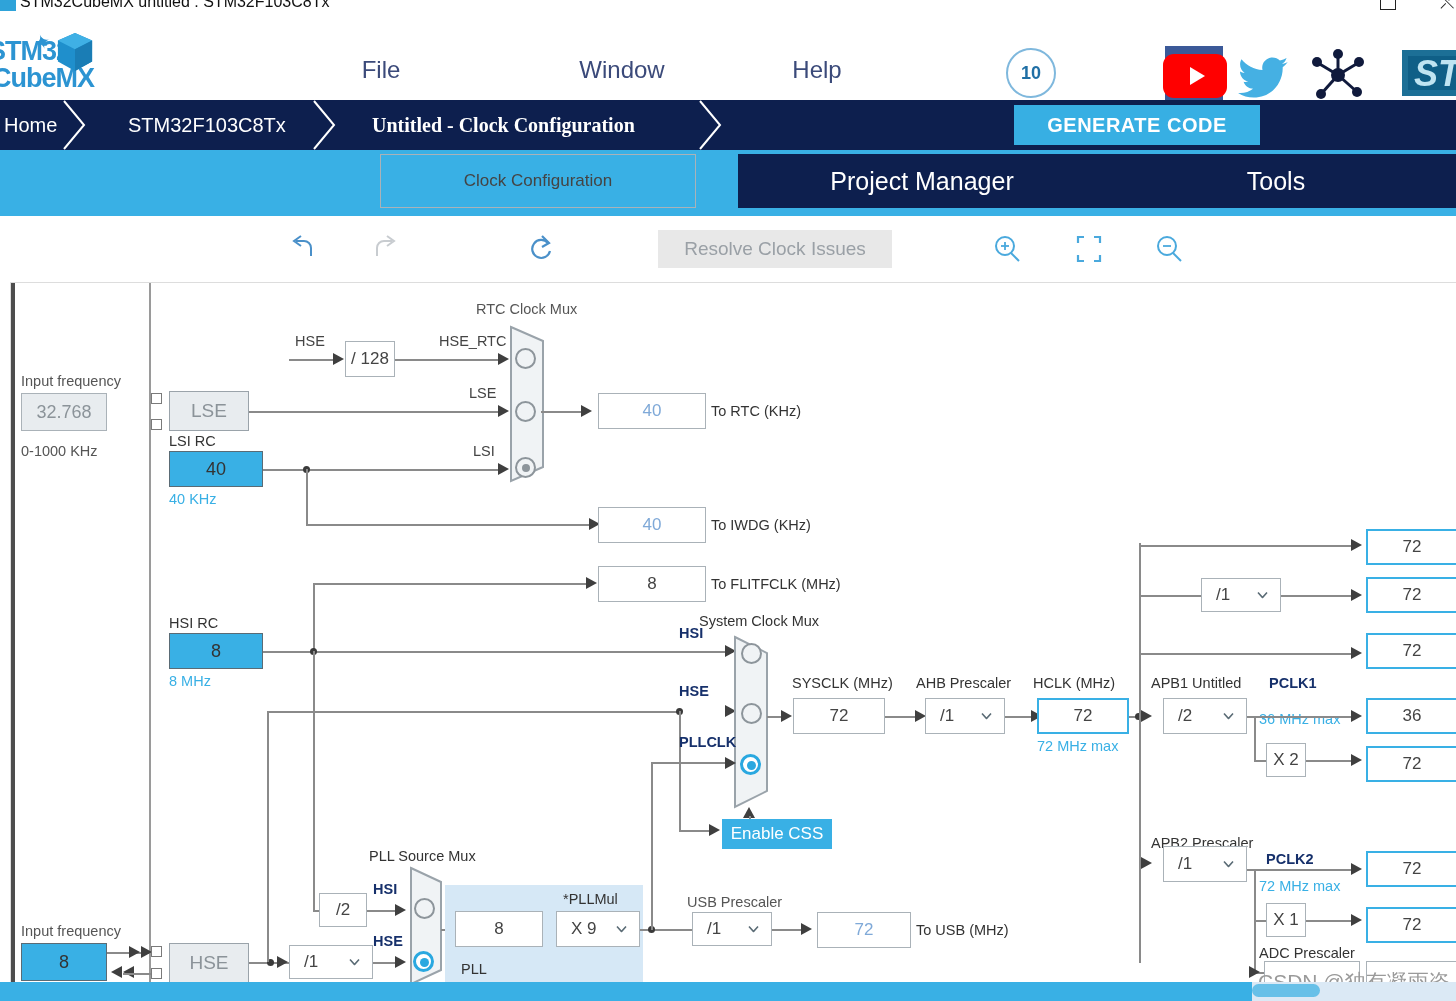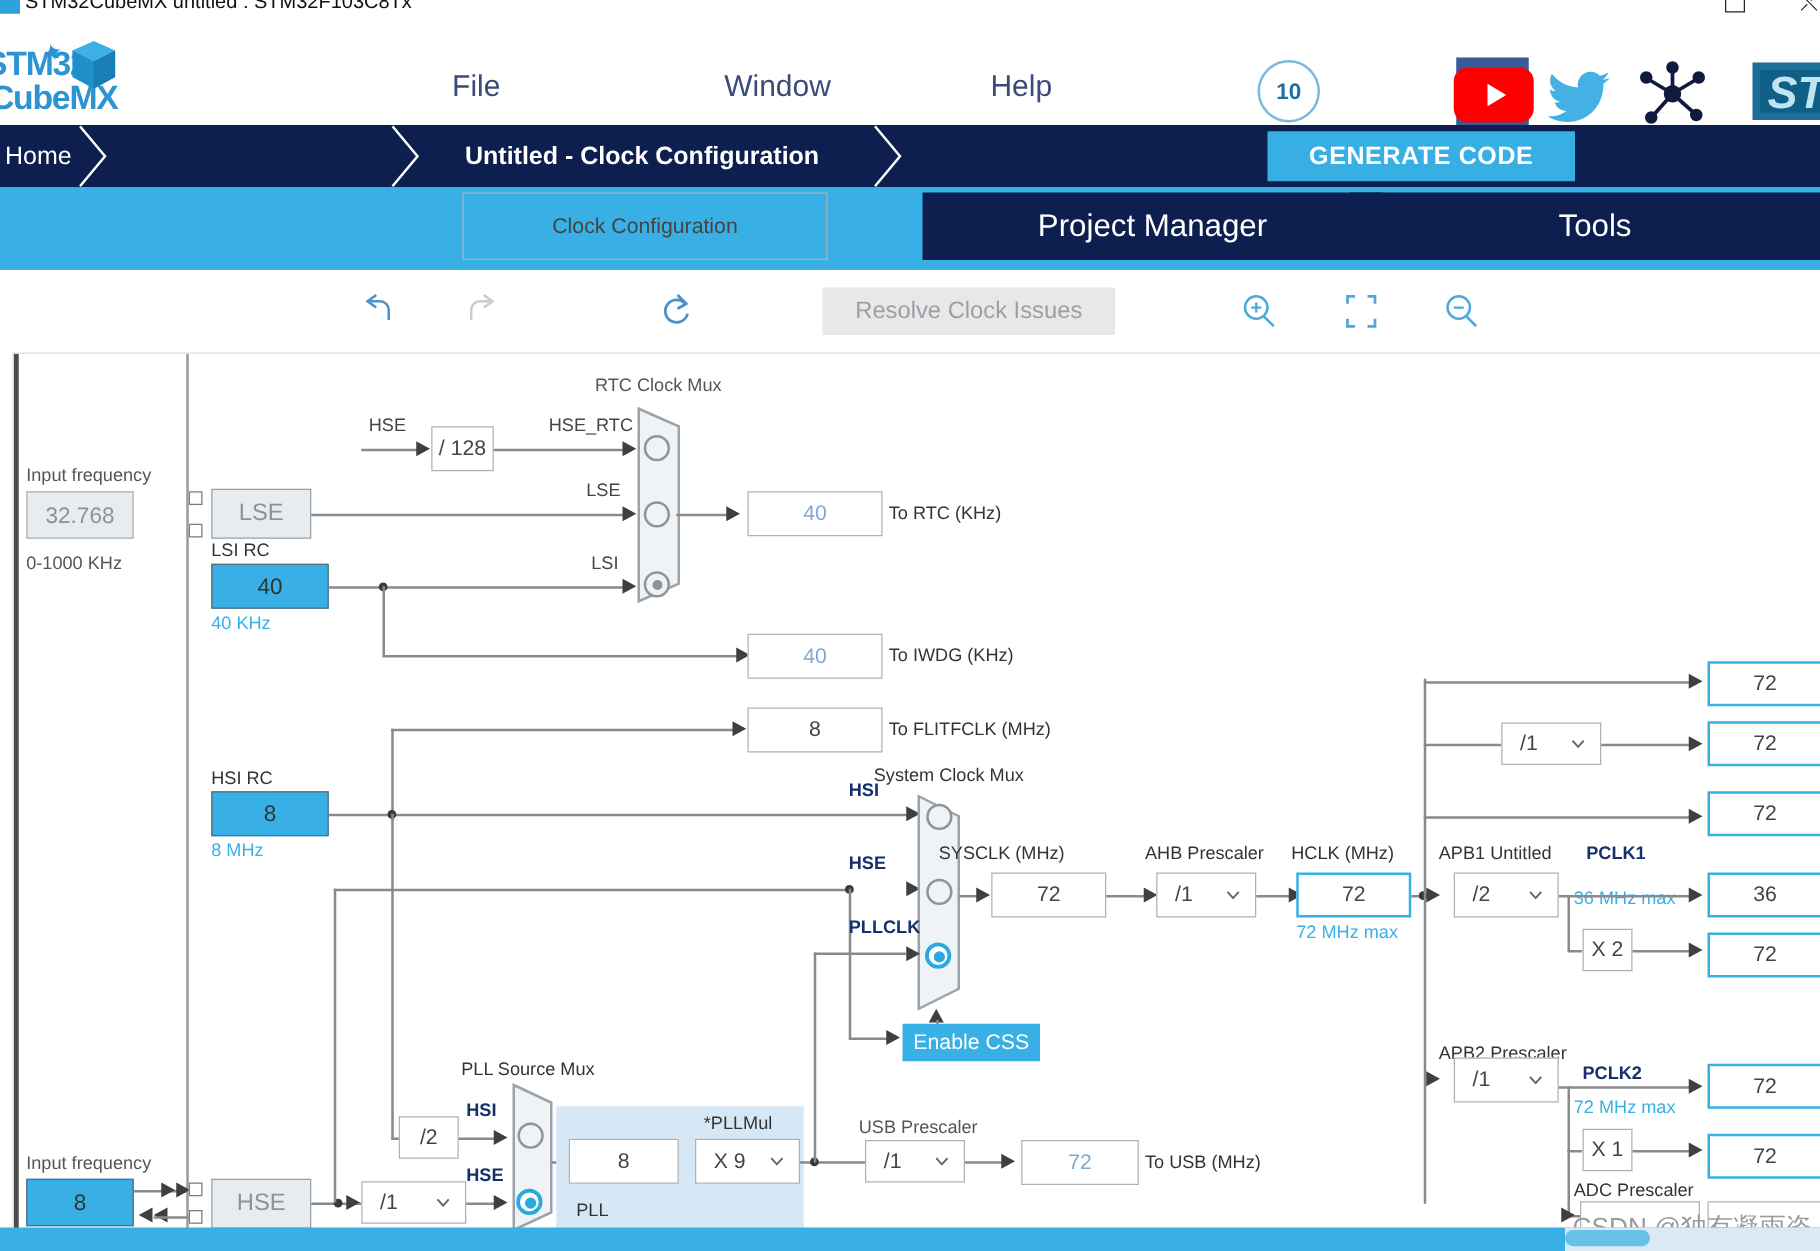--- a/index.html
+++ b/index.html
@@ -27,21 +27,21 @@
           font-size:44px;font-weight:bold;font-family:"Liberation Serif",serif;}
   #soc-yt{left:1163px;top:42px;width:64px;height:44px;background:#f00;border-radius:11px;display:flex;align-items:center;justify-content:center;}
   #soc-yt .tri{width:0;height:0;border-left:15px solid #fff;border-top:9px solid transparent;border-bottom:9px solid transparent;margin-left:4px;}
   #soc-tw{left:1238px;top:34px;width:58px;height:58px;}
   #soc-net{left:1308px;top:34px;width:60px;height:58px;}
   #soc-st{left:1398px;top:30px;width:66px;height:62px;}
 
   
   #crumbbar{position:absolute;left:0;top:100px;width:1456px;height:50px;background:#0d1f4e;}
   .crumb{position:absolute;top:0;height:50px;display:flex;align-items:center;color:#fff;font-size:20px;white-space:nowrap;}
-  .crumb.active{font-weight:bold;}
+  .crumb.active{font-weight:bold;font-family:Liberation Serif, serif;}
   .chev{position:absolute;top:0;width:26px;height:50px;}
   #gencode{position:absolute;left:1014px;top:105px;width:246px;height:40px;background:#37afe3;color:#fff;font-size:20px;
            font-weight:bold;display:flex;align-items:center;justify-content:center;letter-spacing:.5px;cursor:pointer;}
 
   
   #tabbar{position:absolute;left:0;top:150px;width:1456px;height:66px;background:#39b0e5;}
   .tabitem{position:absolute;top:4px;height:54px;background:#0d1f4e;color:#fff;font-size:25px;
            display:flex;align-items:center;justify-content:center;cursor:pointer;}
   .tabitem.sel{background:#39b0e5;}
   .tabdiv{position:absolute;top:4px;width:2px;height:54px;background:#39b0e5;}
@@ -150,33 +150,34 @@
     <polygon points="10,14 58,14 58,48 10,48" fill="#0f5f87"></polygon>
     <text x="16" y="44" font-size="36" font-weight="bold" font-style="italic" fill="#bfe4f2" font-family="Liberation Sans, sans-serif">ST</text>
   </svg>
 </div>
 
 <div id="crumbbar">
   <div class="crumb" style="left:4px;width:96px">Home</div>
   <svg class="chev" style="left:62px" viewBox="0 0 26 50">
       <path d="M2,1 L22,25 L2,49" fill="none" stroke="#fff" stroke-width="2"></path>
     </svg>
+  <div class="crumb" style="left:128px;width:200px">STM32F103C8Tx</div>
   <svg class="chev" style="left:312px" viewBox="0 0 26 50">
       <path d="M2,1 L22,25 L2,49" fill="none" stroke="#fff" stroke-width="2"></path>
     </svg>
   <div class="crumb active" style="left:372px;width:330px">Untitled - Clock Configuration</div>
   <svg class="chev" style="left:698px" viewBox="0 0 26 50">
       <path d="M2,1 L22,25 L2,49" fill="none" stroke="#fff" stroke-width="2"></path>
     </svg>
 </div>
 <div id="gencode">GENERATE CODE</div>
 
 <div id="tabbar">
   <div class="tabdiv" style="left:368px"></div>
-  <div class="tabitem sel" style="left:370px;width:292px">Clock Configuration</div>
+  <div class="tabitem sel" style="left:380px;width:316px">Clock Configuration</div>
   <div class="tabitem" style="left:738px;width:368px">Project Manager</div>
   <div class="tabdiv" style="left:1106px"></div>
   <div class="tabitem" style="left:1080px;width:392px">Tools</div>
 </div>
 
 <div id="toolbar"></div>
 <div class="tb-btn" style="left:283px">
   <svg width="30" height="30" viewBox="0 0 30 30">
       <path d="M22,22 L22,14 a7,7 0 0 0 -7,-7 L7,7" fill="none" stroke="#4a90c9" stroke-width="2"></path>
       <path d="M12,2 L5,7 L12,12" fill="none" stroke="#4a90c9" stroke-width="2"></path>
@@ -332,21 +333,21 @@
   <div class="rad on" style="left:729px;top:471px"></div>
   <div class="lbl navy" style="left:668px;top:451px">PLLCLK</div>
   <div class="arw" style="left:714px;top:474px"></div>
   <div class="ln lnh" style="left:756px;top:433px;width:18px"></div>
   <div class="arw" style="left:770px;top:427px"></div>
   <div class="arwU" style="left:732px;top:524px"></div>
   <div class="ln lnv" style="left:738px;top:533px;height:22px"></div>
 
   <div id="css-btn" style="left:711px;top:536px;width:110px;height:30px">Enable CSS</div>
 
-  <div class="lbl dk" style="left:740px;top:392px">SYSCLK (MHz)</div>
+  <div class="lbl dk" style="left:781px;top:392px">SYSCLK (MHz)</div>
   <div class="box" style="left:782px;top:415px;width:92px;height:36px">72</div>
   <div class="ln lnh" style="left:874px;top:433px;width:36px"></div>
   <div class="arw" style="left:904px;top:427px"></div>
 
   <div class="lbl dk" style="left:905px;top:392px">AHB Prescaler</div>
   <div class="sel" style="left:914px;top:415px;width:80px;height:36px">
     <span class="v">/1</span>
     <svg class="car" viewBox="0 0 11 7">
         <path d="M1,1 L5.5,6 L10,1" fill="none" stroke="#5a6b75" stroke-width="1.6"></path>
       </svg>

